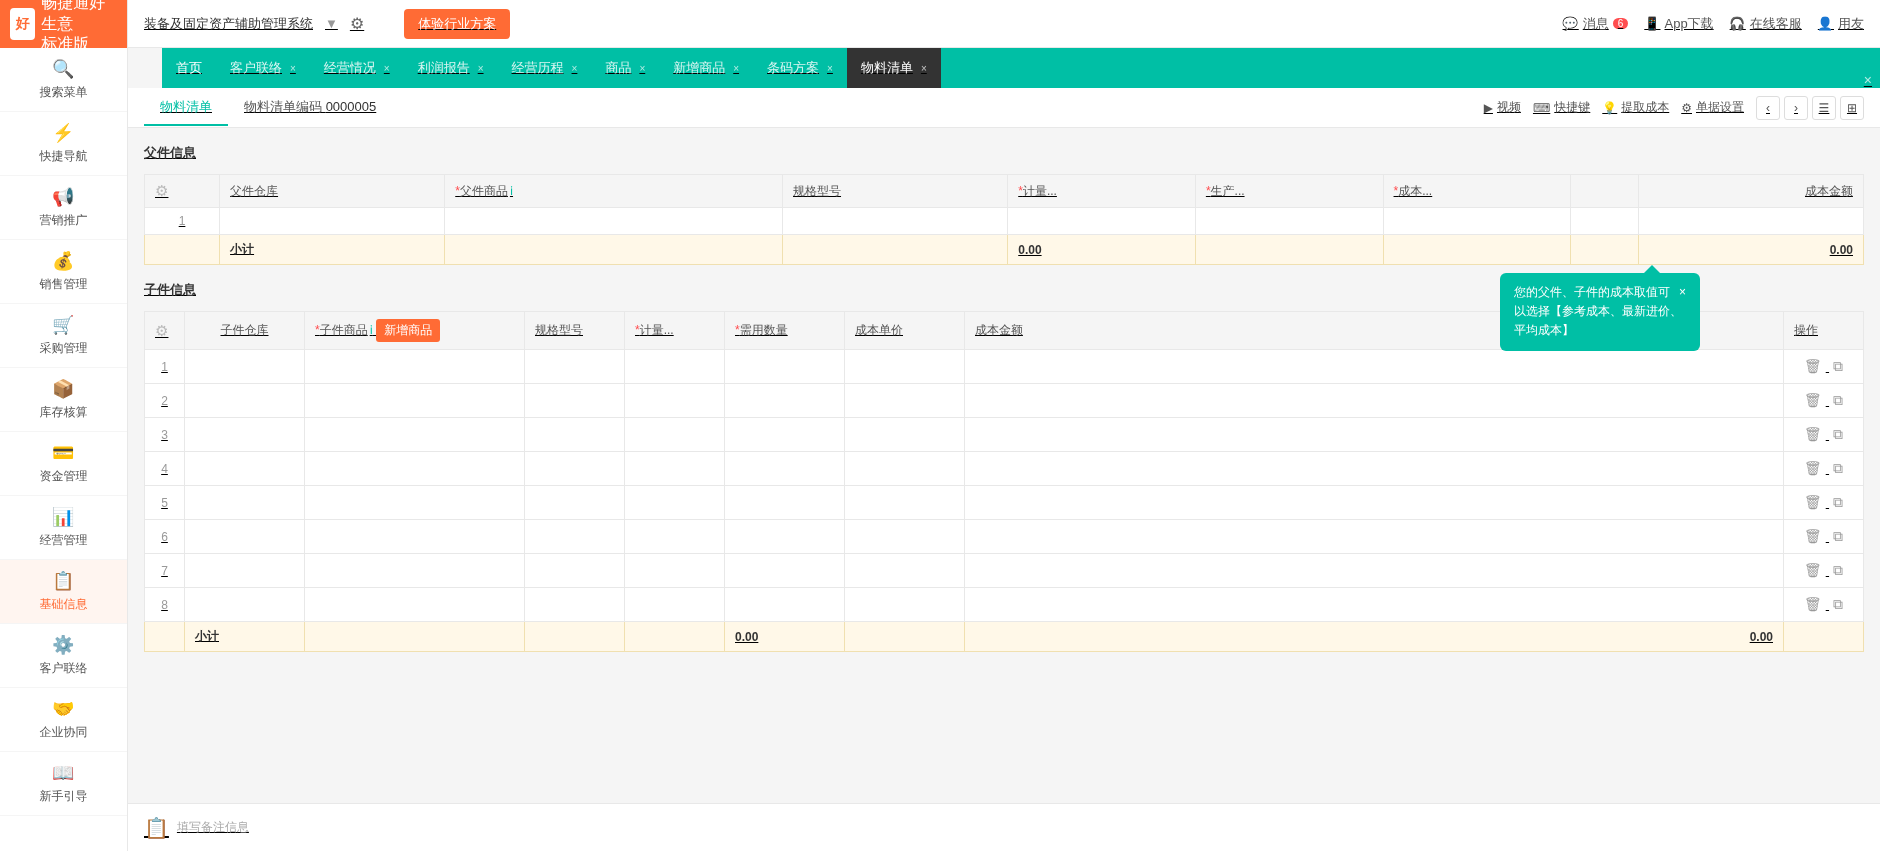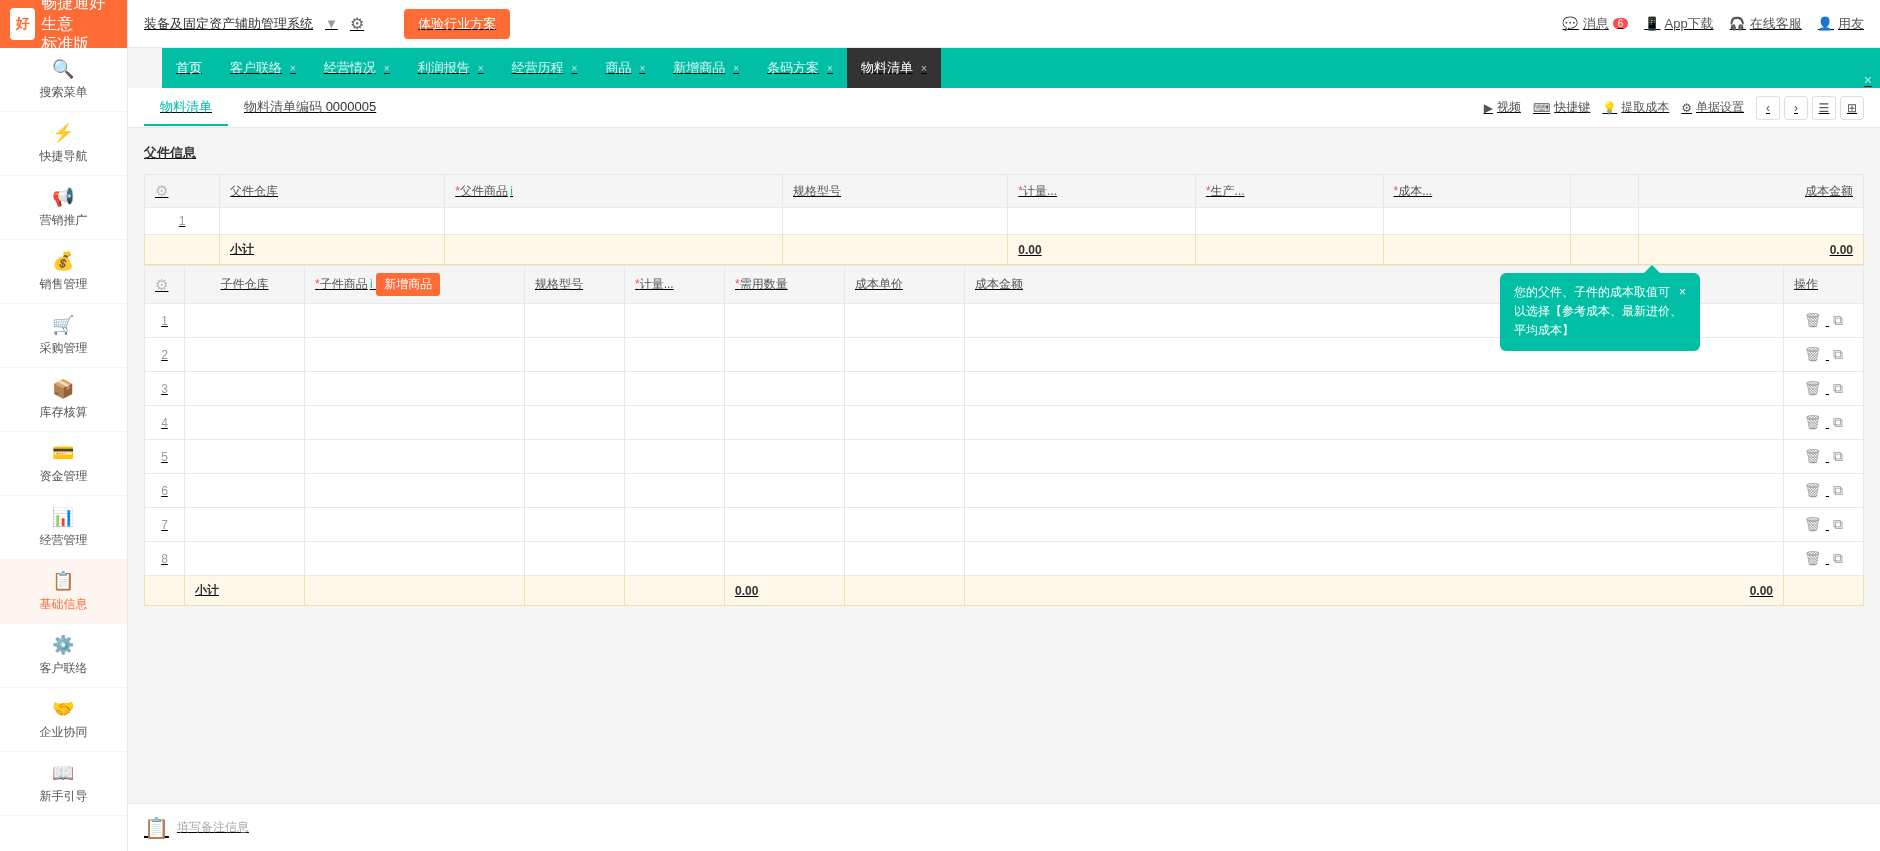--- a/index.html
+++ b/index.html
@@ -433,20 +433,21 @@
               <td style="font-weight:bold;">0.00</td>
               <td></td>
               <td></td>
               <td></td>
               <td style="text-align:right;font-weight:bold;">0.00</td>
             </tr>
           </tbody>
         </table>
       </div>
 
+      <div class="section-title" style="margin-top:12px;">子件信息</div>
       <div class="table-wrap">
         <table class="data-table">
           <thead>
             <tr>
               <th style="width:36px;"><span class="col-setting">⚙</span></th>
               <th style="width:120px;text-align:center;">子件仓库</th>
               <th style="width:220px;">
                 <span class="required">*</span>子件商品<span class="info-icon">ℹ</span>
                 <button class="scan-btn">新增商品</button>
               </th>

